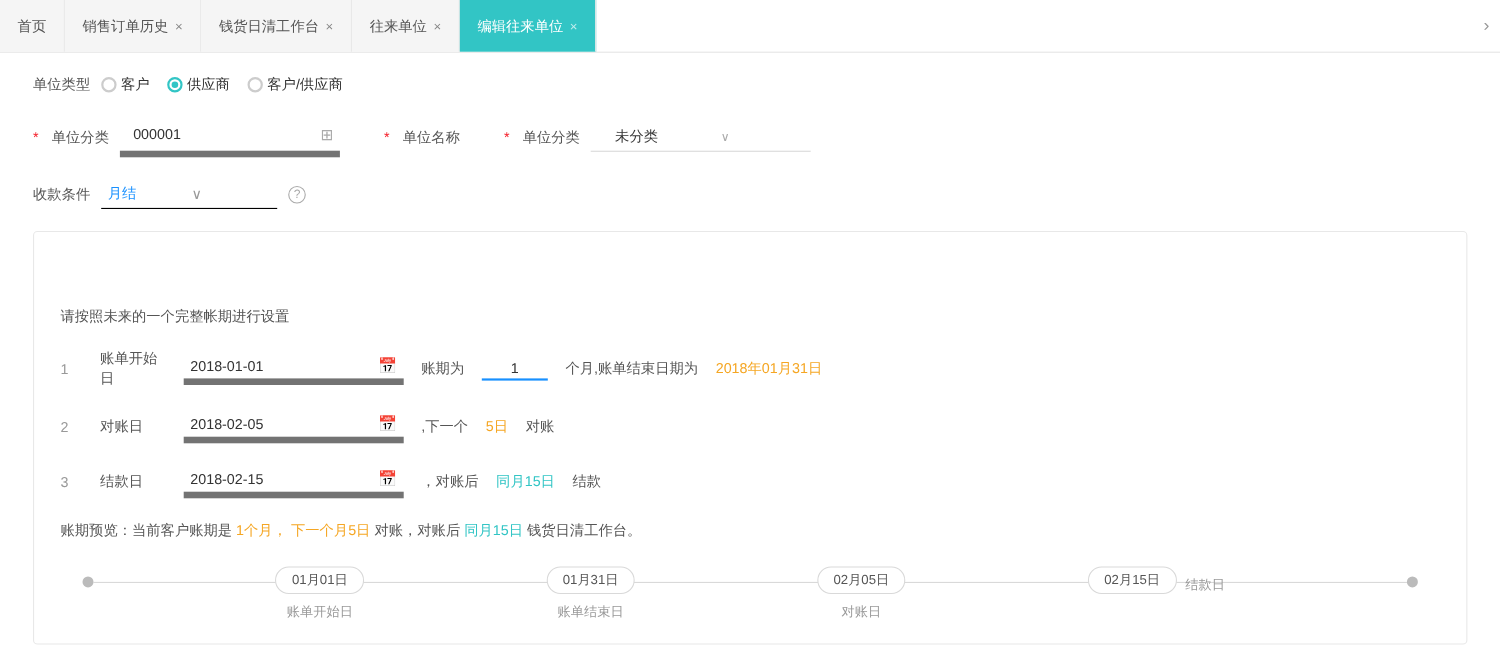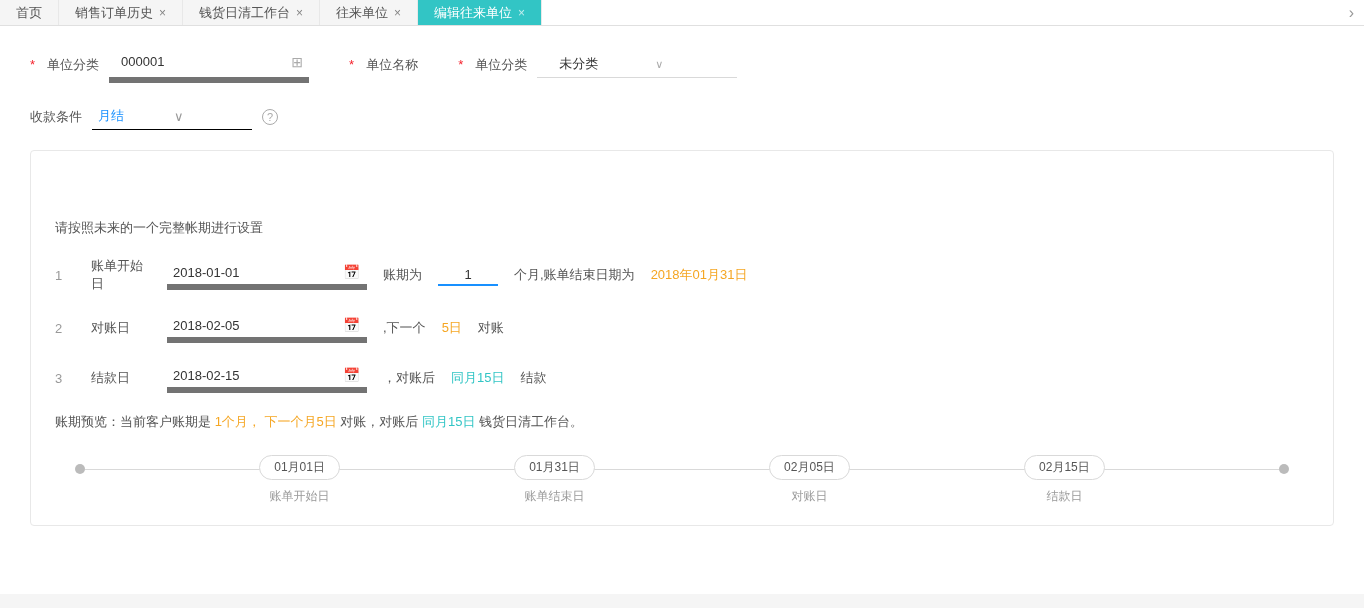--- a/index.html
+++ b/index.html
@@ -4,21 +4,21 @@
   <style>
     * { box-sizing: border-box; margin: 0; padding: 0; }
     body { font-family: 'Microsoft YaHei', Arial, sans-serif; font-size: 13px; color: #333; background: #f5f5f5; }
 
     
     .tab-bar {
       display: flex;
       align-items: stretch;
       background: #fff;
       border-bottom: 1px solid #e0e0e0;
-      height: 26px;
+      height: 48px;
       padding-left: 0;
     }
     .tab-item {
       display: flex;
       align-items: center;
       padding: 0 16px;
       font-size: 13px;
       color: #555;
       cursor: pointer;
       border-right: 1px solid #e8e8e8;
@@ -256,20 +256,37 @@
   </div>
   <div class="tab-item active">
     <span>编辑往来单位</span>
     <span class="close-btn">×</span>
   </div>
   <div class="tab-right-arrow">›</div>
 </div>
 
 <div class="page-content">
 
+  <div class="form-row">
+    <span class="form-label">单位类型</span>
+    <div class="radio-group">
+      <label class="radio-item">
+        <span class="radio-circle"></span>
+        <span>客户</span>
+      </label>
+      <label class="radio-item">
+        <span class="radio-circle checked"></span>
+        <span>供应商</span>
+      </label>
+      <label class="radio-item">
+        <span class="radio-circle"></span>
+        <span>客户/供应商</span>
+      </label>
+    </div>
+  </div>
 
   <div class="form-row">
     <span class="required-star">*</span>
     <span class="form-label">单位分类</span>
     <div class="input-with-icon">
       <input type="text" class="form-input" style="border: none; width: 140px;" value="000001">
       <span class="calendar-icon">⊞</span>
     </div>
 
     <span style="margin-left:30px;" class="required-star">*</span>
@@ -359,21 +376,21 @@
         <div style="display:flex;flex-direction:column;align-items:center;gap:8px;">
           <div style="border:1px solid #d9d9d9;border-radius:20px;padding:3px 14px;font-size:12px;color:#555;background:#fff;white-space:nowrap;">01月31日</div>
           <div style="font-size:12px;color:#999;white-space:nowrap;">账单结束日</div>
         </div>
 
         <div style="display:flex;flex-direction:column;align-items:center;gap:8px;">
           <div style="border:1px solid #d9d9d9;border-radius:20px;padding:3px 14px;font-size:12px;color:#555;background:#fff;white-space:nowrap;">02月05日</div>
           <div style="font-size:12px;color:#999;white-space:nowrap;">对账日</div>
         </div>
 
-        <div style="display:flex;flex-direction:column;align-items:center;gap:8px;">
+        <div style="display:flex;align-items:flex-end;gap:8px;">
           <div style="border:1px solid #d9d9d9;border-radius:20px;padding:3px 14px;font-size:12px;color:#555;background:#fff;white-space:nowrap;">02月15日</div>
           <div style="font-size:12px;color:#999;white-space:nowrap;">结款日</div>
         </div>
 
         <div style="display:flex;flex-direction:column;align-items:center;padding-top:9px;">
           <div style="width:10px;height:10px;border-radius:50%;background:#bbb;"></div>
         </div>
 
       </div>
     </div>

